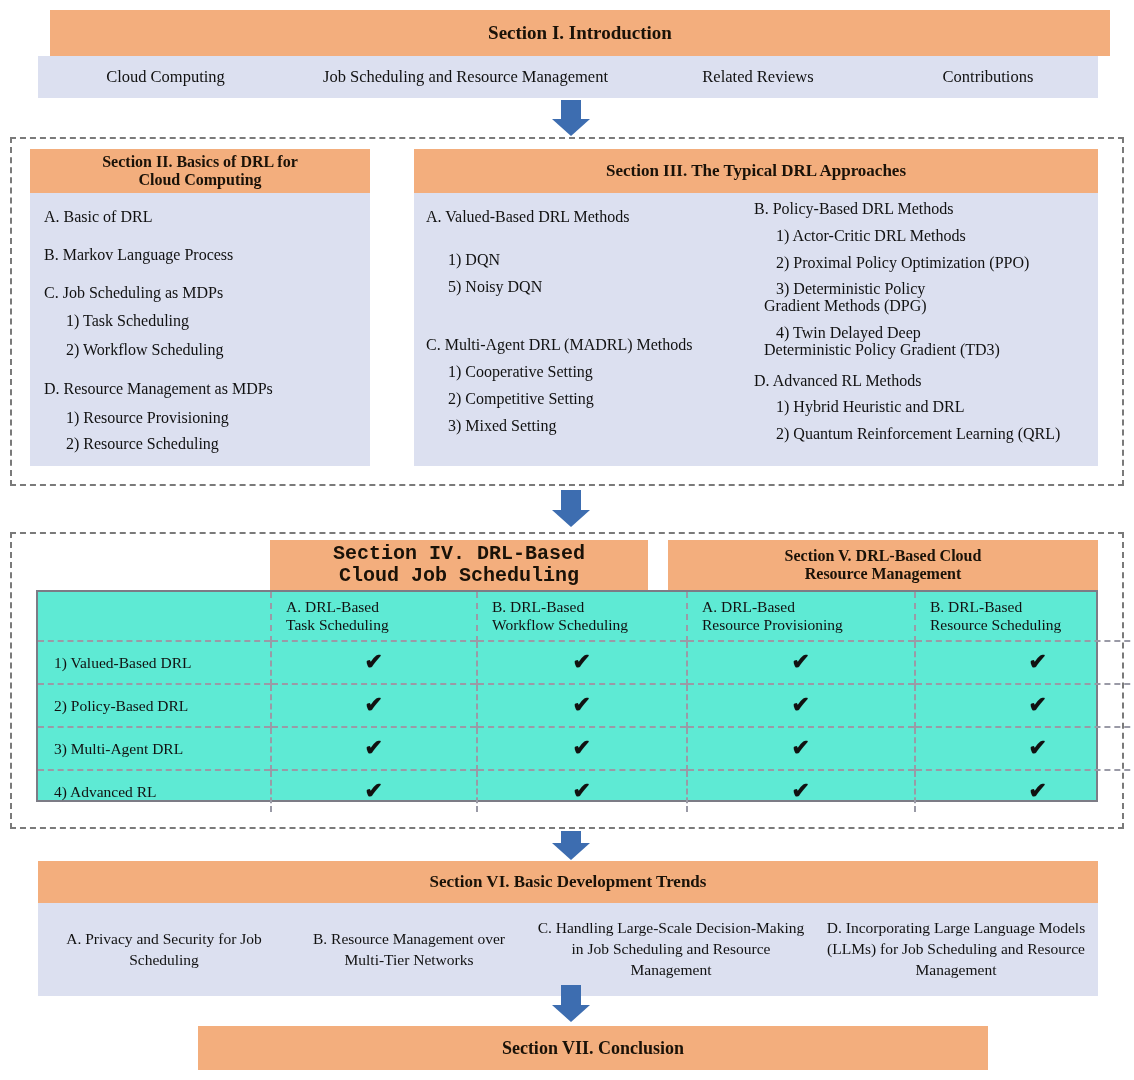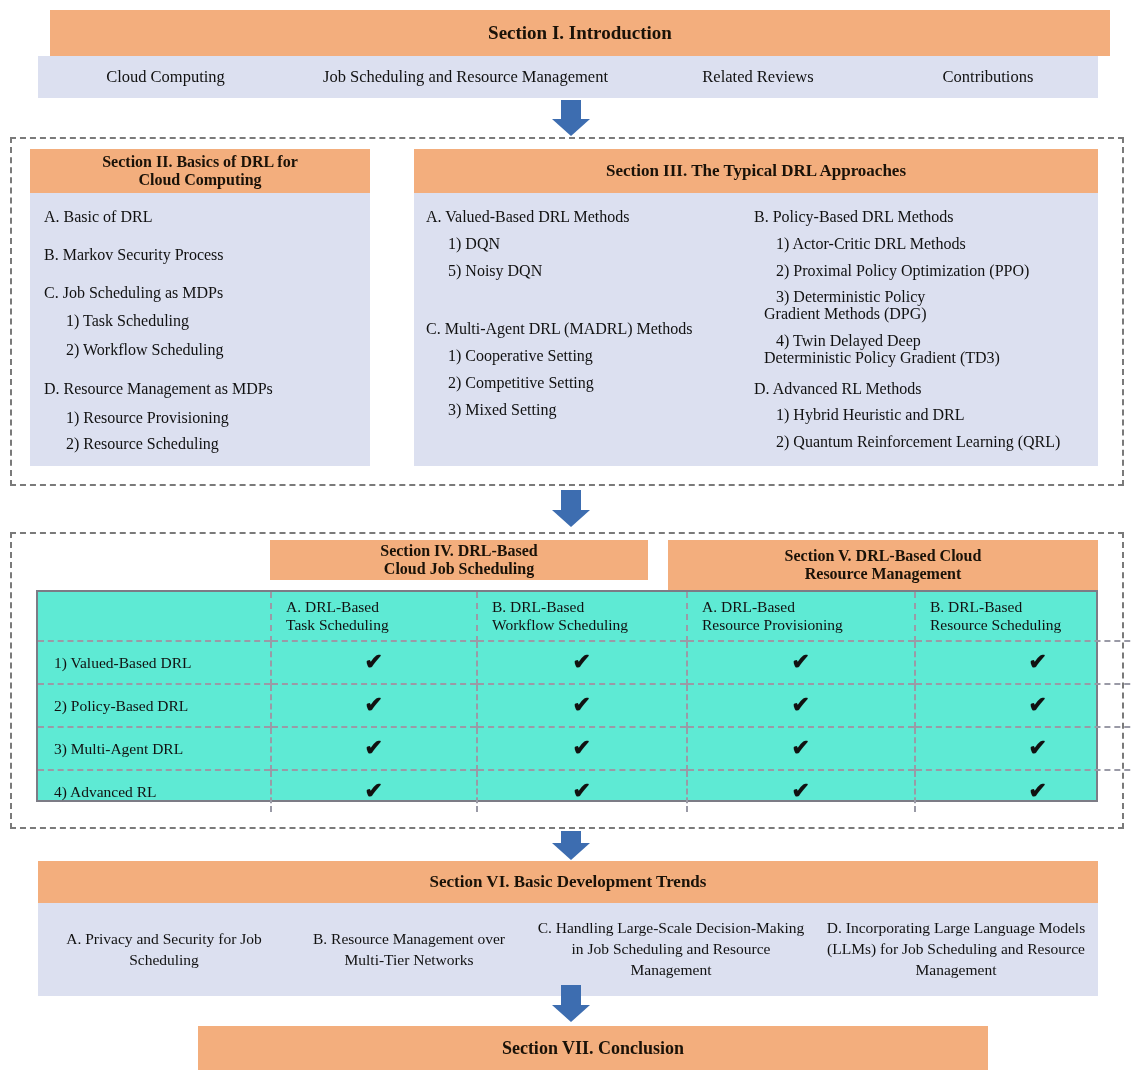--- a/index.html
+++ b/index.html
@@ -64,21 +64,21 @@
     position:absolute;left:50%;transform:translateX(-50%);
     width:0;height:0;border-left:19px solid transparent;border-right:19px solid transparent;
     border-top:17px solid #3D6DB0;
   }
   #arr1{left:551px;top:100px;width:40px;height:36px;}
   #arr2{left:551px;top:490px;width:40px;height:38px;}
   #arr3{left:551px;top:831px;width:40px;height:28px;}
   #arr4{left:551px;top:985px;width:40px;height:35px;}
 
   
-  #sec4-head{left:270px;top:540px;width:378px;height:40px;font-size:16px;}
+  #sec4-head{left:270px;top:540px;width:378px;height:50px;font-size:20px;font-family:Liberation Mono, monospace;}
   #sec5-head{left:668px;top:540px;width:430px;height:50px;font-size:16px;}
   #grid{
     left:36px;top:590px;width:1062px;height:212px;
     border:2px solid #7c7c86;
     box-sizing:border-box;
     background:#5eead4;
   }
   #grid table{border-collapse:collapse;width:100%;height:100%;table-layout:fixed;}
   #grid td{
     font-size:15.5px;
@@ -141,47 +141,47 @@
 
 <div class="abs orange" id="sec2-head">
   <div>
     <div>Section II. Basics of DRL for</div>
     <div>Cloud Computing</div>
   </div>
 </div>
 <div class="abs lav" id="sec2-body">
   <div class="lst" style="padding:16px 0 0 0;">
     <div class="li" style="margin:0 0 21px 0;">A. Basic of DRL</div>
-    <div class="li" style="margin:0 0 21px 0;">B. Markov Security Process</div>
+    <div class="li" style="margin:0 0 21px 0;">B. Markov Language Process</div>
     <div class="li" style="margin:0 0 12px 0;">C. Job Scheduling as MDPs</div>
     <div class="li" style="margin:0 0 12px 22px;">1) Task Scheduling</div>
     <div class="li" style="margin:0 0 22px 22px;">2) Workflow Scheduling</div>
     <div class="li" style="margin:0 0 12px 0;">D. Resource Management as MDPs</div>
     <div class="li" style="margin:0 0 9px 22px;">1) Resource Provisioning</div>
     <div class="li" style="margin:0 0 0 22px;">2) Resource Scheduling</div>
   </div>
 </div>
 
 <div class="abs orange" id="sec3-head">
   <span>Section III. The Typical DRL Approaches</span>
 </div>
 <div class="abs lav" id="sec3-body">
   <div style="display:flex;width:100%;height:100%;">
 
     <div style="width:340px;padding:16px 0 0 12px;box-sizing:border-box;" class="lst">
-      <div style="margin:0 0 10px 0;">A. Valued-Based DRL Methods</div>
+      <div style="margin:0 0 26px 0;">A. Valued-Based DRL Methods</div>
       <div style="margin:0 0 10px 22px;">1) DQN</div>
       <div style="margin:0 0 42px 22px;">5) Noisy DQN</div>
       <div style="margin:0 0 10px 0;">C. Multi-Agent DRL (MADRL) Methods</div>
       <div style="margin:0 0 10px 22px;">1) Cooperative Setting</div>
       <div style="margin:0 0 10px 22px;">2) Competitive Setting</div>
       <div style="margin:0 0 0 22px;">3) Mixed Setting</div>
     </div>
 
-    <div style="width:344px;padding:16px 4px 0 0;box-sizing:border-box;" class="lst">
+    <div style="width:344px;padding:8px 4px 0 0;box-sizing:border-box;" class="lst">
       <div style="margin:0 0 10px 0;">B. Policy-Based DRL Methods</div>
       <div style="margin:0 0 10px 22px;">1) Actor-Critic DRL Methods</div>
       <div style="margin:0 0 10px 22px;">2) Proximal Policy Optimization (PPO)</div>
       <div style="margin:0 0 0 22px;">3) Deterministic Policy</div>
       <div style="margin:0 0 10px 10px;">Gradient Methods (DPG)</div>
       <div style="margin:0 0 0 22px;">4) Twin Delayed Deep</div>
       <div style="margin:0 0 14px 10px;">Deterministic Policy Gradient (TD3)</div>
       <div style="margin:0 0 10px 0;">D. Advanced RL Methods</div>
       <div style="margin:0 0 10px 22px;">1) Hybrid Heuristic and DRL</div>
       <div style="margin:0 0 0 22px;">2) Quantum Reinforcement Learning (QRL)</div>

